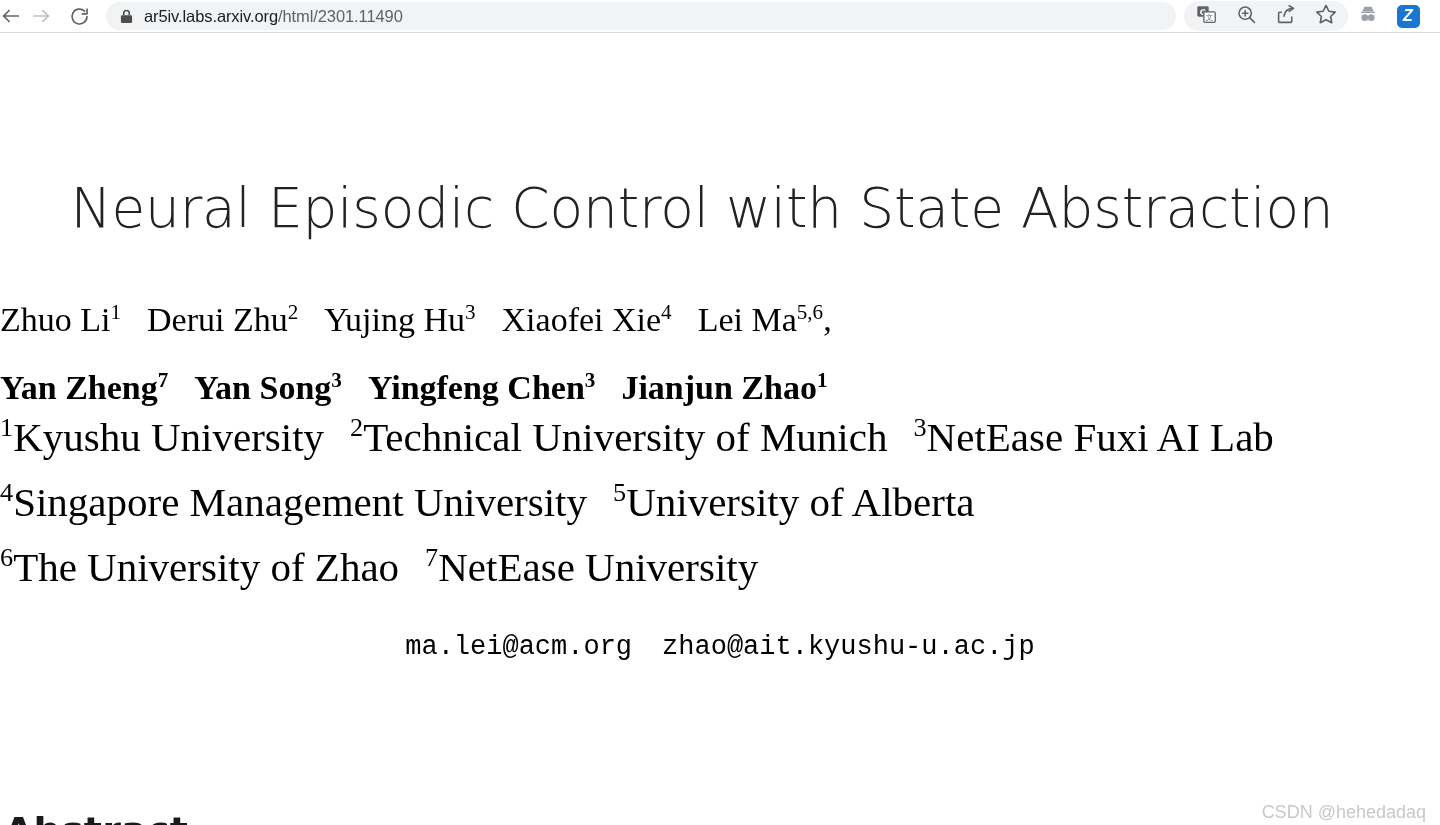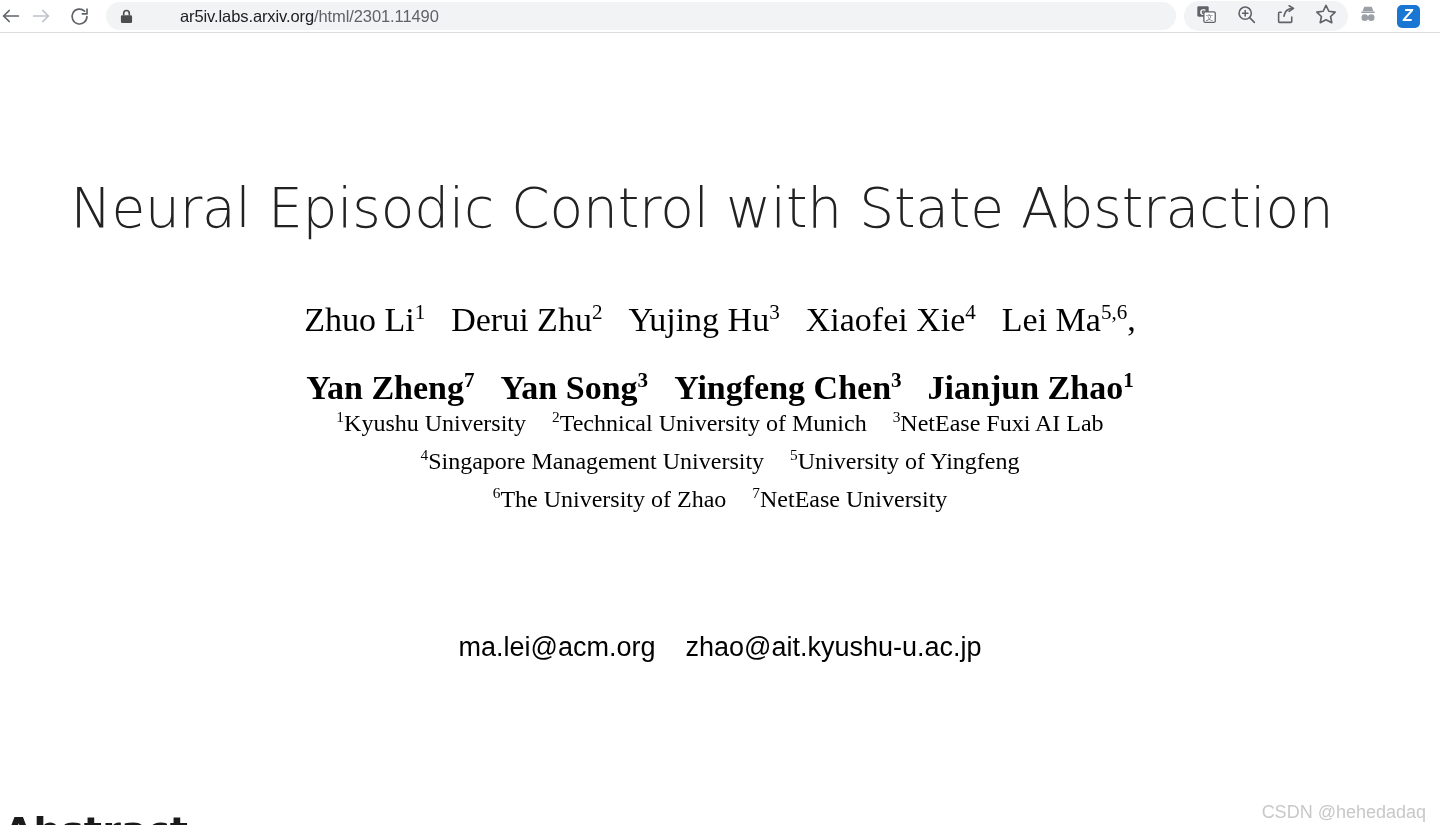--- a/index.html
+++ b/index.html
@@ -48,21 +48,20 @@
     height: 28px;
     margin-left: 8px;
     margin-right: 8px;
     background: #f1f3f4;
     border-radius: 14px;
     display: flex;
     align-items: center;
     padding-left: 14px;
     cursor: text;
     max-width: 1070px;
-    gap: 36px;
   }
 
   .lock-icon { flex: 0 0 auto; display: flex; align-items: center; margin-right: 11px; }
 
   .url-text {
     font-family: "Liberation Sans", sans-serif;
     font-size: 16.5px;
     letter-spacing: -0.1px;
     white-space: nowrap;
     color: #202124;
@@ -135,21 +134,20 @@
     color: #222222;
     letter-spacing: -0.2px;
     white-space: nowrap;
   }
 
   .authors {
     position: absolute;
     top: 268px;
     left: 0;
     width: 1440px;
-    text-align: center;
     font-family: "Liberation Serif", serif;
     color: #000000;
   }
 
   .author-line {
     font-size: 34px;
     line-height: 1.05;
     white-space: nowrap;
   }
   .author-line.row1 { margin-bottom: 32px; }
@@ -159,34 +157,34 @@
   .author-line.row2 .gap { width: 26px; }
 
   sup {
     font-size: 0.62em;
     vertical-align: super;
     line-height: 0;
   }
 
   .affil-line {
     font-family: "Liberation Serif", serif;
-    font-size: 24px;
+    font-size: 41px;
     line-height: 1.58;
     white-space: nowrap;
   }
   .affil-line .gap { display: inline-block; width: 26px; }
   .affil-line sup { font-size: 0.64em; }
 
   .emails {
     position: absolute;
     top: 598px;
     left: 0;
     width: 1440px;
     text-align: center;
-    font-family: Liberation Sans, sans-serif;
+    font-family: Liberation Mono, monospace;
     font-size: 27px;
     color: #000000;
     white-space: nowrap;
   }
   .emails .gap { display: inline-block; width: 30px; }
 
   .abstract-heading {
     position: absolute;
     top: 775px;
     left: 4px;
@@ -313,21 +311,21 @@
 </div>
 
 <div class="page">
 
   <div class="paper-title">Neural Episodic Control with State Abstraction</div>
 
   <div class="authors">
     <div class="author-line row1" id="author-row-0"><span>Zhuo Li</span><sup>1</sup><span class="gap"></span><span>Derui Zhu</span><sup>2</sup><span class="gap"></span><span>Yujing Hu</span><sup>3</sup><span class="gap"></span><span>Xiaofei Xie</span><sup>4</sup><span class="gap"></span><span>Lei Ma</span><sup>5,6</sup><span>,</span></div>
     <div class="author-line row2" id="author-row-1"><span>Yan Zheng</span><sup>7</sup><span class="gap"></span><span>Yan Song</span><sup>3</sup><span class="gap"></span><span>Yingfeng Chen</span><sup>3</sup><span class="gap"></span><span>Jianjun Zhao</span><sup>1</sup></div>
     <div class="affil-line" id="affil-row-0"><sup>1</sup><span>Kyushu University</span><span class="gap"></span><sup>2</sup><span>Technical University of Munich</span><span class="gap"></span><sup>3</sup><span>NetEase Fuxi AI Lab</span></div>
-    <div class="affil-line" id="affil-row-1"><sup>4</sup><span>Singapore Management University</span><span class="gap"></span><sup>5</sup><span>University of Yingfeng</span></div>
+    <div class="affil-line" id="affil-row-1"><sup>4</sup><span>Singapore Management University</span><span class="gap"></span><sup>5</sup><span>University of Alberta</span></div>
     <div class="affil-line" id="affil-row-2"><sup>6</sup><span>The University of Zhao</span><span class="gap"></span><sup>7</sup><span>NetEase University</span></div>
   </div>
 
   <div class="emails" id="email-row"><span>ma.lei@acm.org</span><span class="gap"></span><span>zhao@ait.kyushu-u.ac.jp</span></div>
 
   <div class="abstract-heading">Abstract</div>
 
   <div class="watermark">CSDN @hehedadaq</div>
 
 </div>

